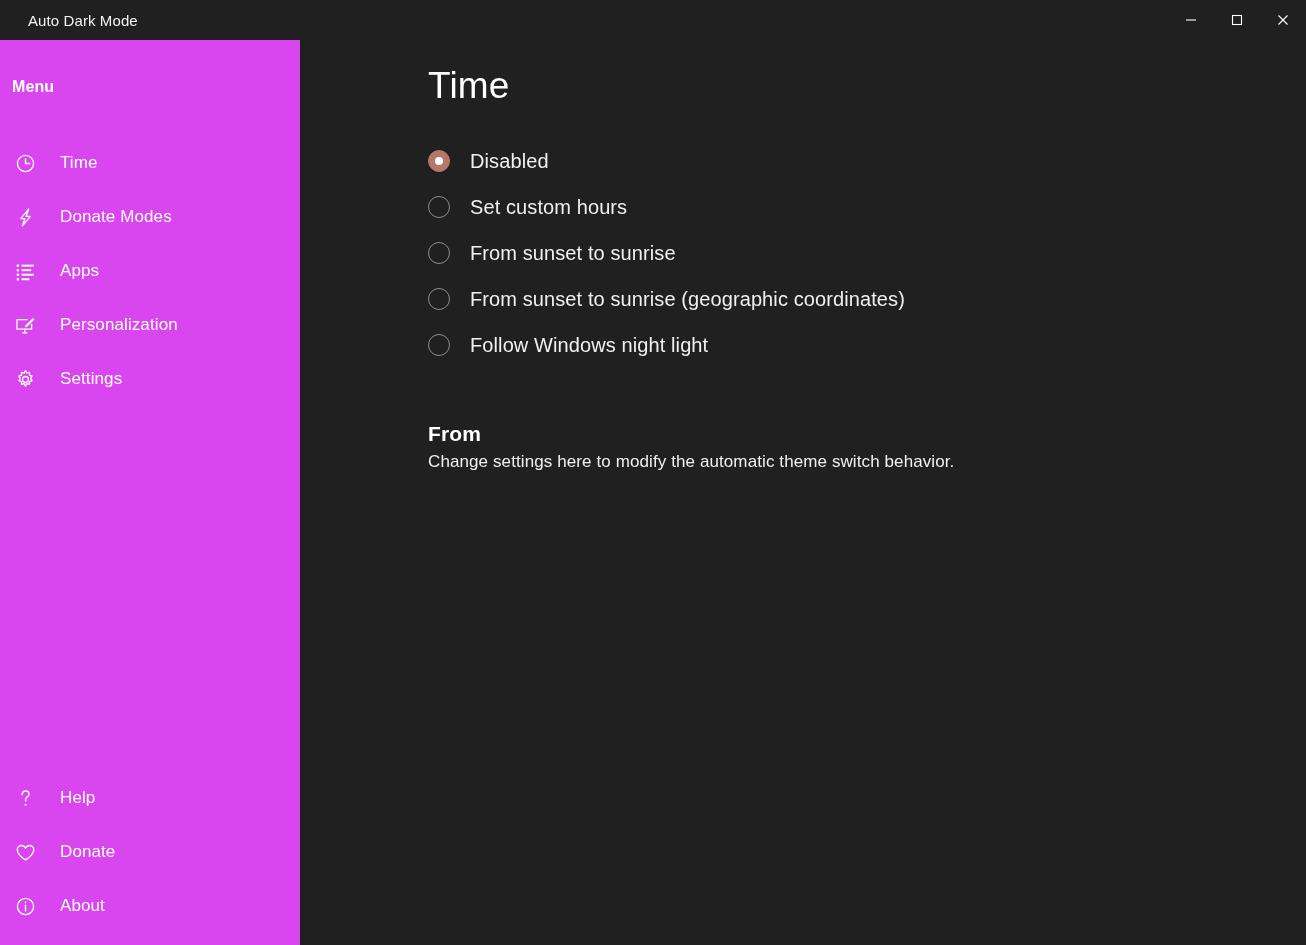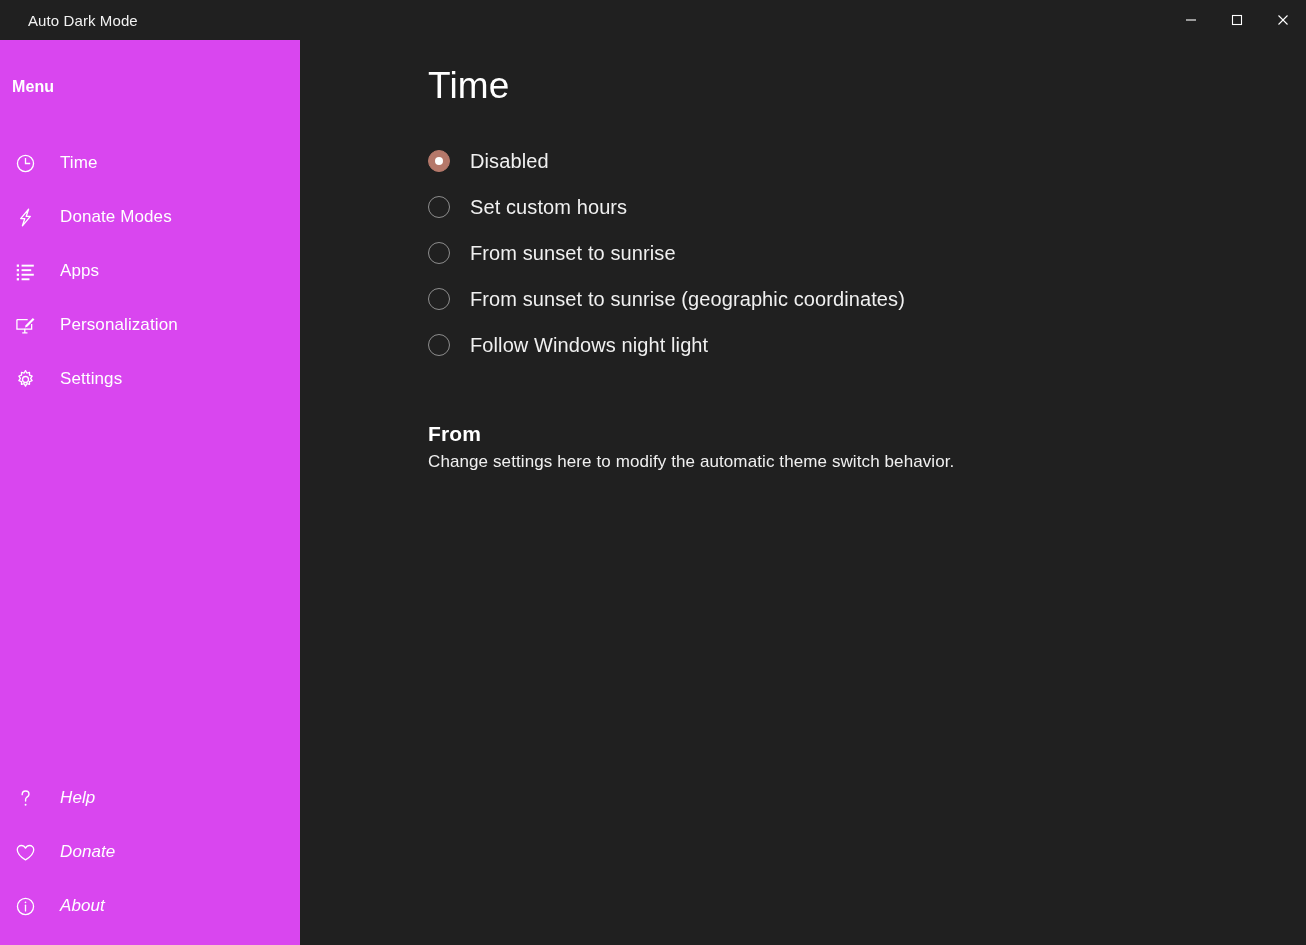--- a/index.html
+++ b/index.html
@@ -73,21 +73,20 @@
     position: absolute;
     top: 92px;
     left: 0;
     width: 300px;
   }
   .nav-bottom {
     position: absolute;
     bottom: 8px;
     left: 0;
     width: 300px;
-    font-style: italic;
   }
   .nav-item {
     position: relative;
     height: 46px;
     display: flex;
     align-items: center;
     padding-left: 14px;
     margin: 8px 6px 8px 0;
     border-radius: 4px;
     cursor: default;

